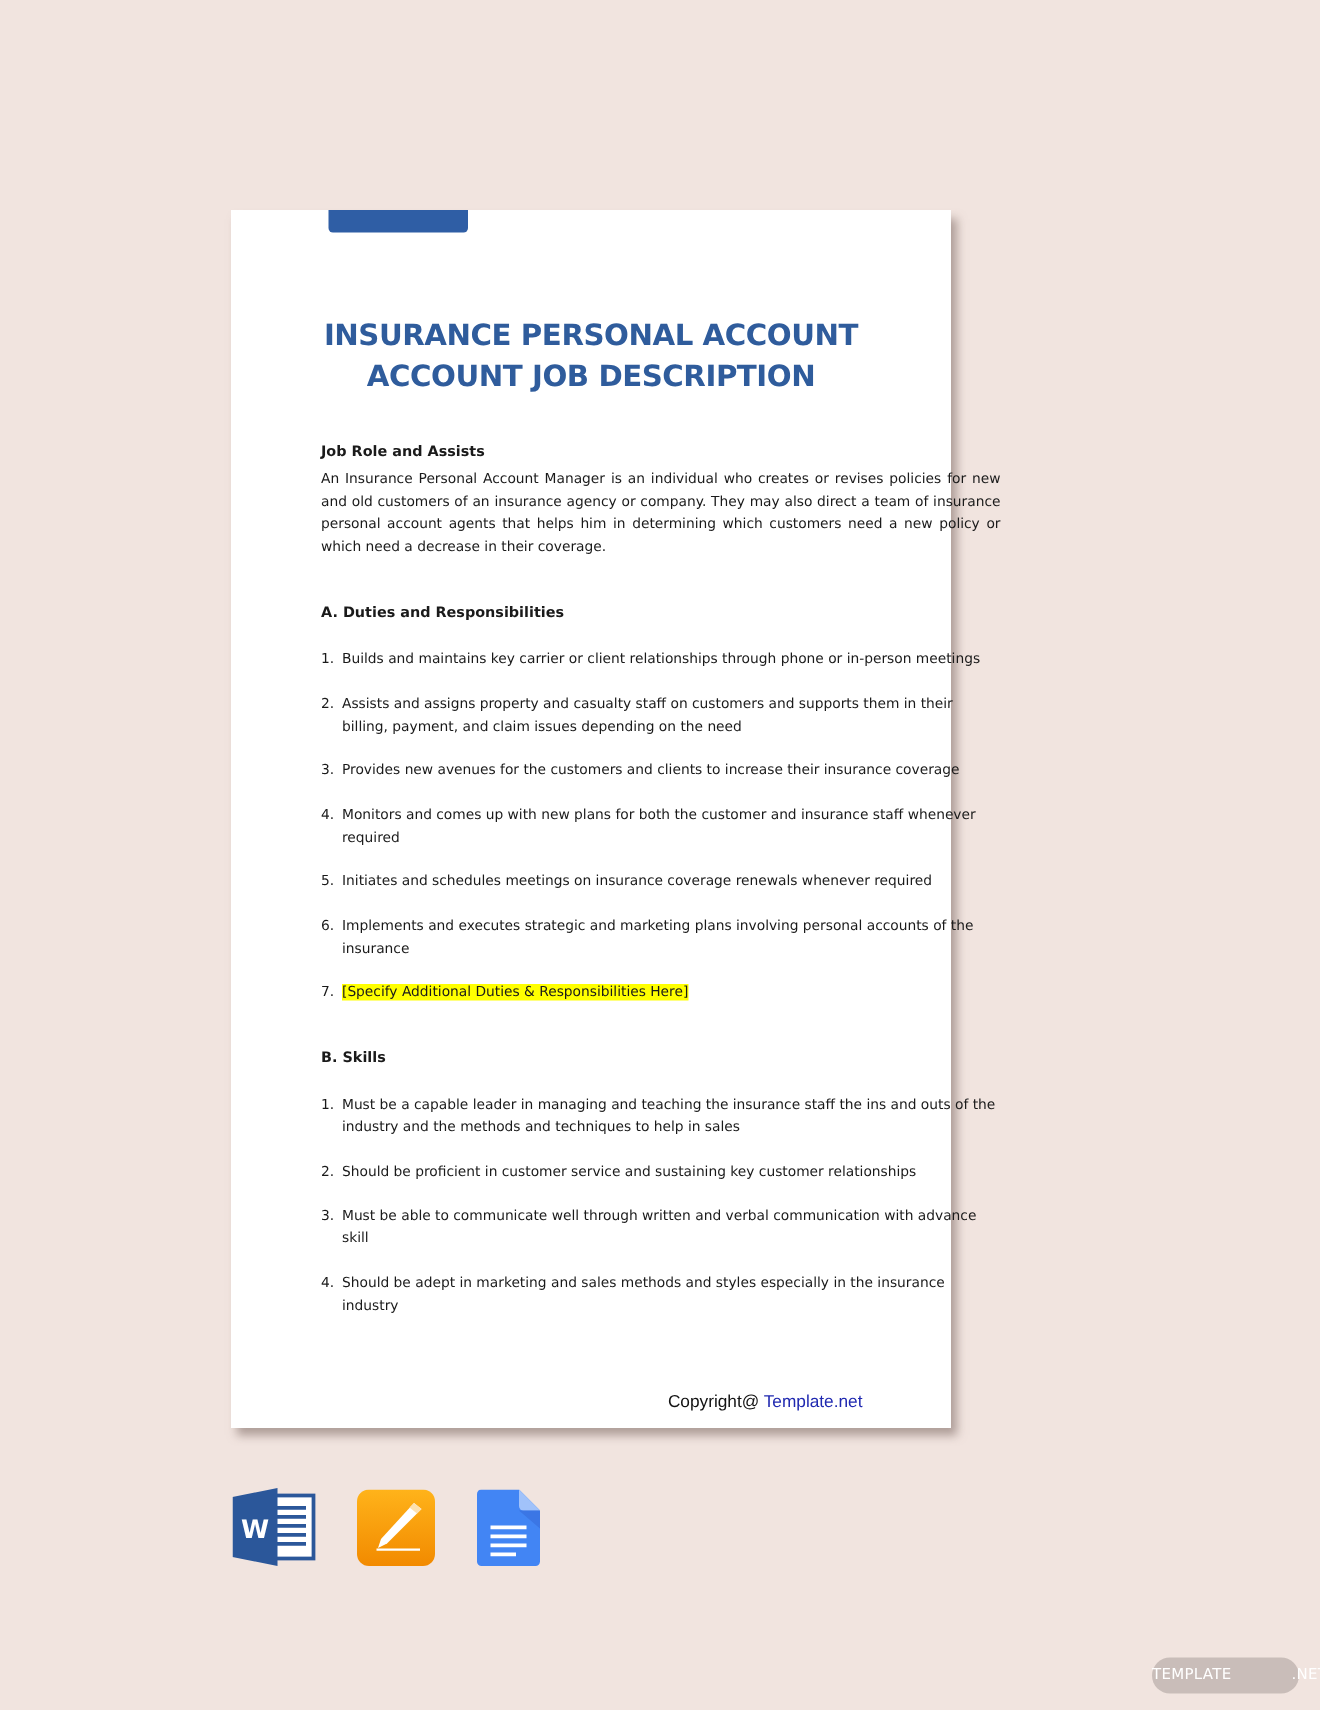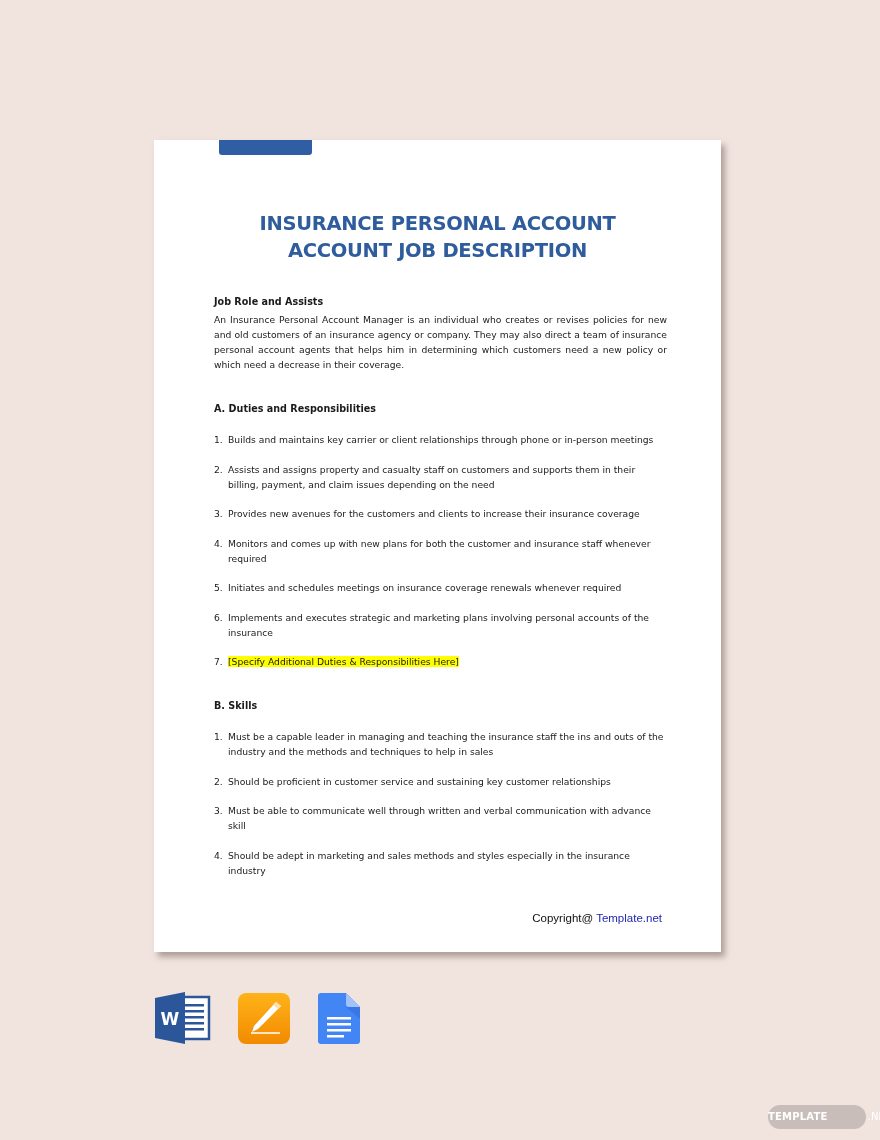--- a/index.html
+++ b/index.html
@@ -6,21 +6,21 @@
   body {
     width: 880px; height: 1140px;
     background: #f1e4df;
     position: relative;
     overflow: hidden;
     font-family: "Liberation Sans", sans-serif;
   }
   .page {
     position: absolute;
     left: 154px; top: 140px;
-    width: 567px; height: 812px;
+    width: 480px; height: 812px;
     background: #ffffff;
     box-shadow: 4px 5px 6px rgba(120, 100, 95, 0.55);
   }
   .tab {
     position: absolute;
     left: 65px; top: 0;
     width: 93px; height: 15px;
     background: #2f5ea5;
     border-radius: 0 0 3px 3px;
   }
@@ -58,42 +58,42 @@
   .list li {
     position: relative;
     padding-left: 14px;
     line-height: 15px;
     margin-bottom: 14.5px;
   }
   .list li .num { position: absolute; left: 0; top: 0; }
   .hl { background: #ffff00; }
   .copyright {
     position: absolute;
-    right: 59px; top: 772px;
+    right: 59px; top: 789px;
     font-family: "Liberation Sans", sans-serif;
     font-size: 11.5px;
     color: #111;
   }
   .copyright .link { color: #1f28b0; }
   .icons { position: absolute; left: 155px; top: 992px; }
   .icon { position: absolute; top: 0; }
   .badge {
     position: absolute;
     left: 768px; top: 1105px;
     width: 98px; height: 24px;
     border-radius: 12px;
     background: #c9bdb9;
     color: #fff;
     font-family: "DejaVu Sans", sans-serif;
     font-size: 10px;
     line-height: 24px;
     text-align: center;
     letter-spacing: 0.2px;
   }
-  .badge b { font-weight: bold; }
+  .badge b { font-weight: normal; }
   .badge span.light { font-weight: normal; margin-left: 40px; }
 </style>
 </head>
 <body>
 
 <div class="page">
   <div class="tab"></div>
 
   <div class="title">
     <div>INSURANCE PERSONAL ACCOUNT</div>

